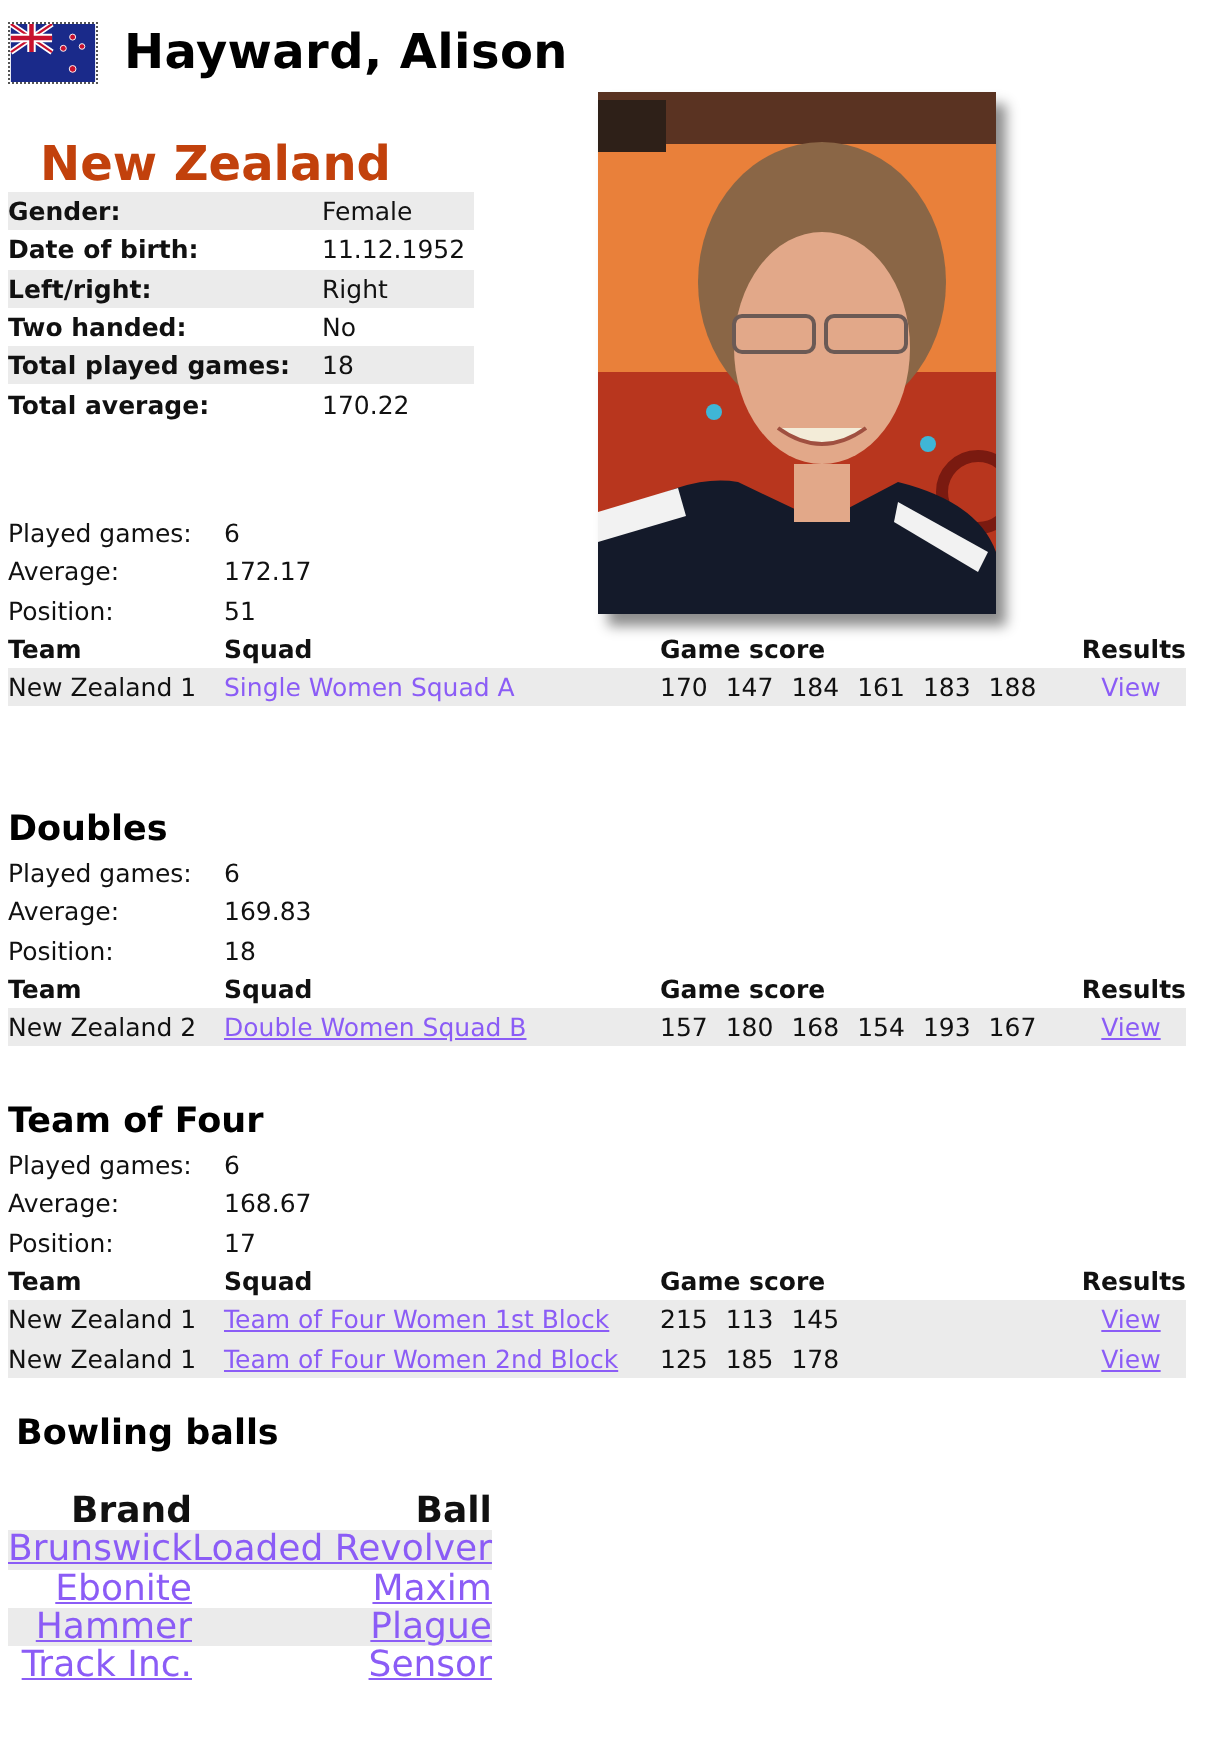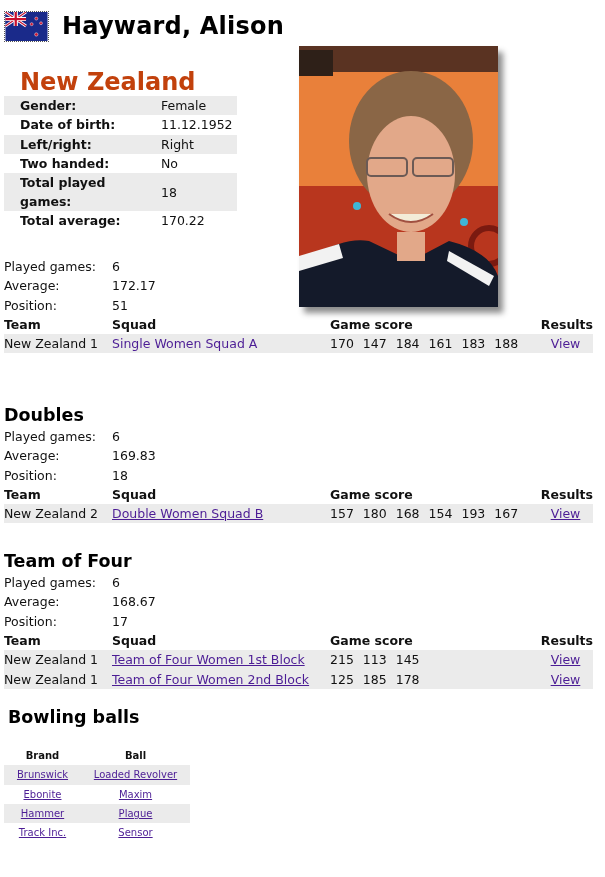--- a/index.html
+++ b/index.html
@@ -9,21 +9,21 @@
       font-family: "DejaVu Sans", "Liberation Sans", sans-serif;
       font-size: 12.5px; color: #111111;
     }
     .header { position: absolute; left: 4px; top: 9px; height: 34px; display: flex; align-items: center; }
     .flag { width: 45px; height: 31px; display: block; border: 1px dotted #555; }
     .name { font-size: 24px; font-weight: bold; margin-left: 13px; color: #000; letter-spacing: 0.2px; }
     .country { position: absolute; left: 4px; top: 52px; font-size: 24px; font-weight: bold; color: #c2410c; margin: 16px; }
 
     .info { position: absolute; left: 4px; top: 96px; border-collapse: collapse; width: 233px; }
     .info td { height: 19.3px; padding: 0; font-size: 12.5px; line-height: 19px; }
-    .info td.lbl { font-weight: bold; width: 157px; padding-left: 16px; }
+    .info td.lbl { font-weight: bold; width: 157px; }
     .info tr.alt td { background: #ebebeb; }
 
     .photo-wrap {
       position: absolute; left: 299px; top: 46px; width: 199px; height: 261px;
       box-shadow: 5px 6px 6px rgba(0,0,0,0.45);
       overflow: hidden;
     }
     .photo-wrap svg { display: block; }
 
     .section { position: absolute; left: 4px; width: 589px; }
@@ -34,26 +34,26 @@
     table.res { border-collapse: collapse; width: 589px; }
     table.res td, table.res th { padding: 0; height: 19.3px; line-height: 19px; font-size: 12.5px; text-align: left; white-space: nowrap; }
     table.res th { font-weight: bold; }
     table.res tr.alt td { background: #ebebeb; }
     .c-team { width: 108px; }
     .c-squad { width: 218px; }
     .c-score { width: 200px; margin-top: 22px; }
     .c-res { width: 63px; text-align: right !important; }
     .c-res.view { text-align: center !important; padding-left: 8px !important; margin-top: 44px; }
     .score span { display: inline-block; margin-right: 9px; text-align: right; }
-    a.lnk { color: #4c1d95; text-decoration: underline; }
+    a.lnk { color: #8b5cf6; text-decoration: underline; }
     a.lnk.plain { text-decoration: none; }
 
     .balls-title { position: absolute; left: 8px; top: 707px; margin: 0; font-size: 17.5px; font-weight: bold; color: #000; }
     table.balls { position: absolute; left: 4px; top: 746px; border-collapse: collapse; }
-    table.balls td, table.balls th { padding: 0; height: 19.3px; line-height: 19px; font-size: 10px; text-align: center; white-space: nowrap; }
+    table.balls td, table.balls th { padding: 0; height: 19.3px; line-height: 19px; font-size: 18px; text-align: right; white-space: nowrap; }
     table.balls th { font-weight: bold; }
     table.balls .b-brand { width: 77px; }
     table.balls .b-ball { width: 109px; }
     table.balls tr.alt td { background: #ebebeb; }
   </style>
 </head>
 <body>
 
 <div class="header">
   <svg class="flag" viewBox="0 0 45 31" width="45" height="31">

